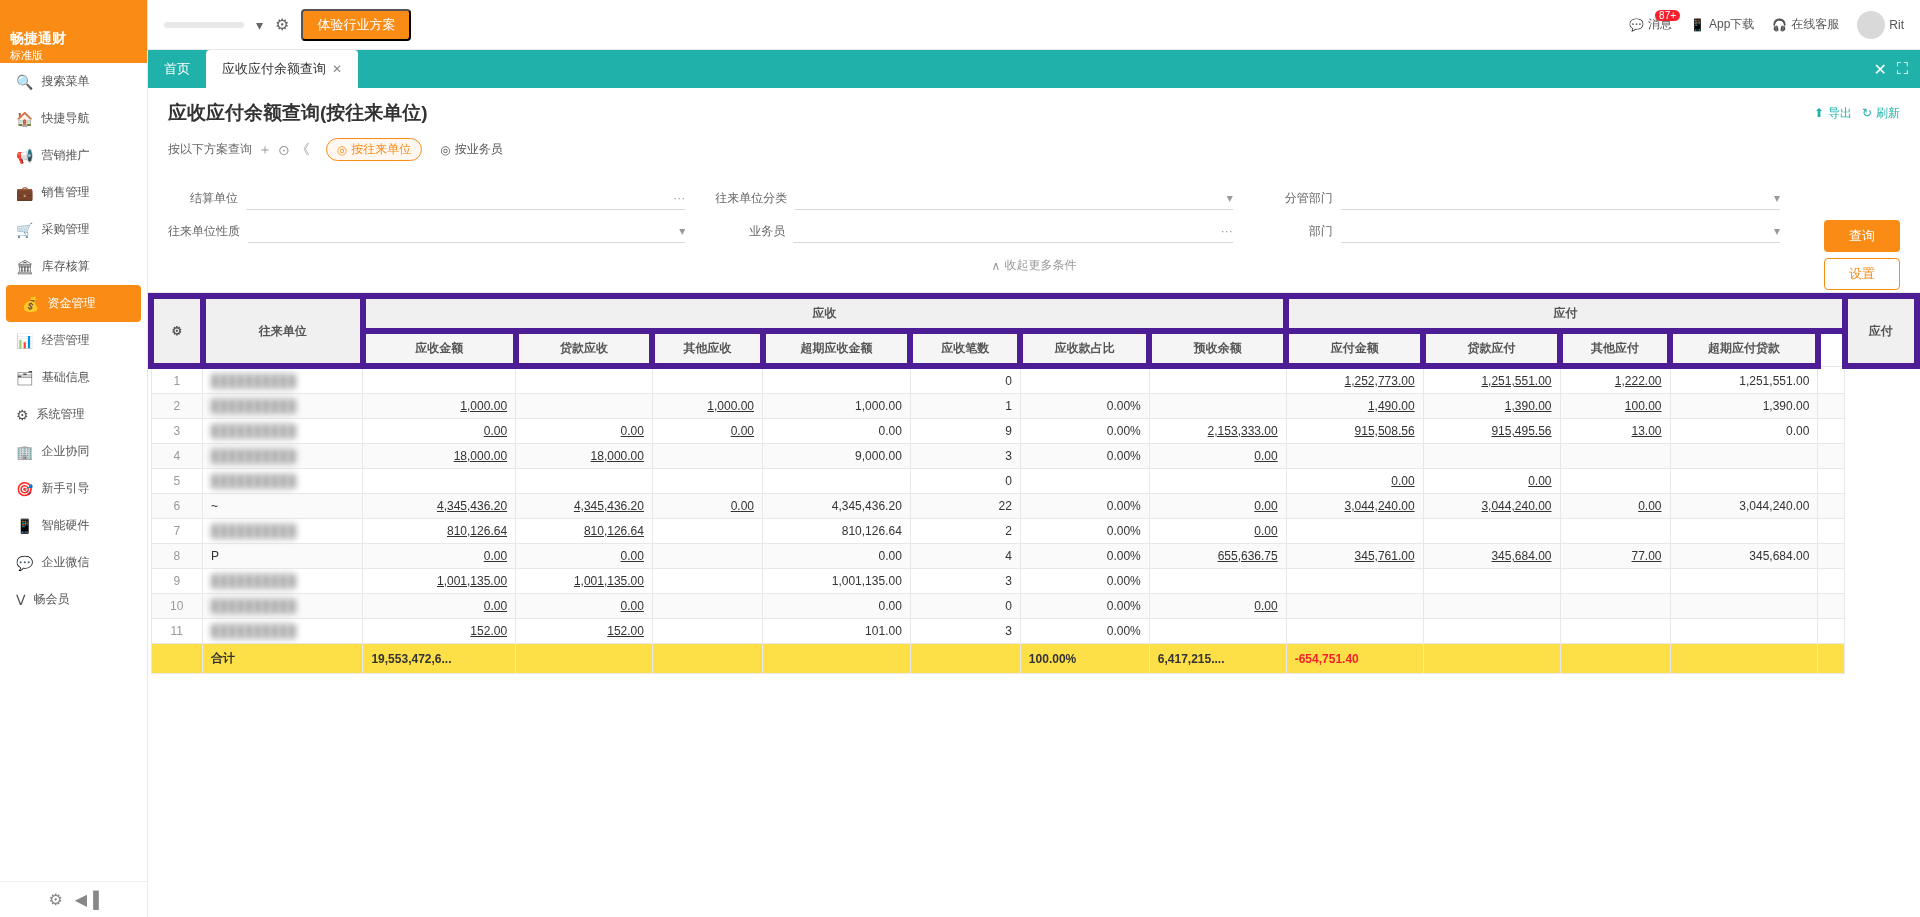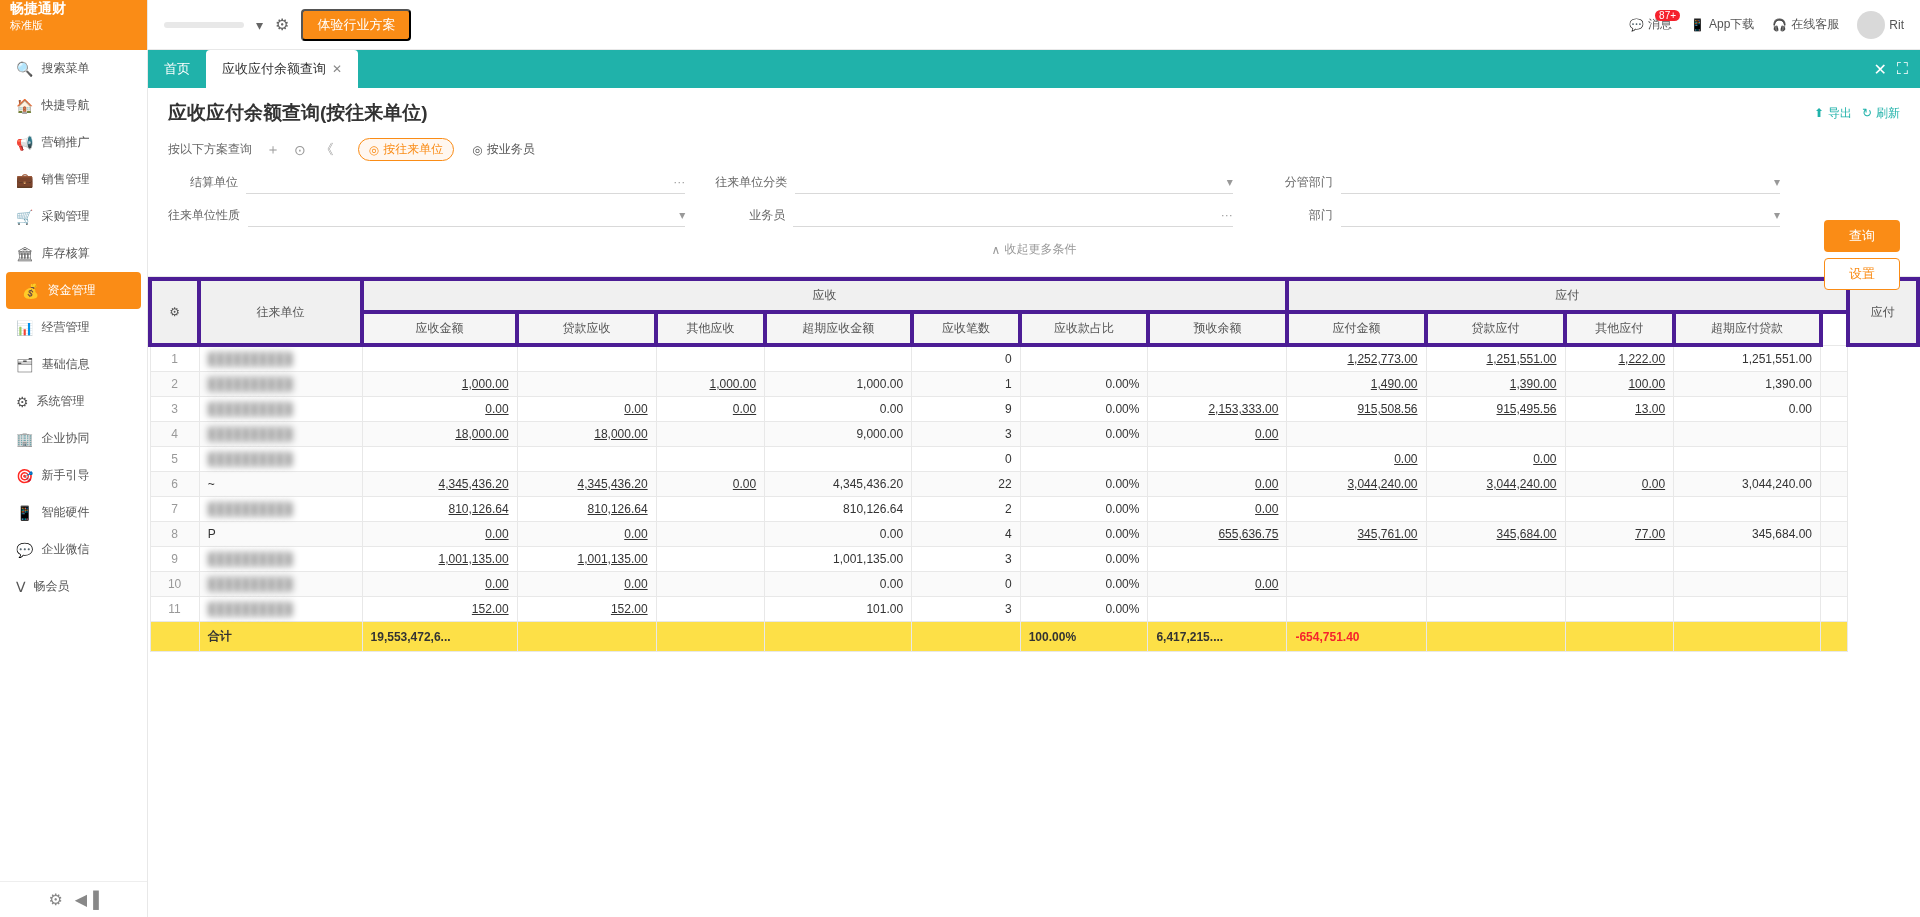--- a/index.html
+++ b/index.html
@@ -1,20 +1,20 @@
 <!DOCTYPE html>
 <html><head>
   <meta charset="utf-8">
   <style>
     * { box-sizing: border-box; margin: 0; padding: 0; }
     body { font-family: 'Microsoft YaHei', Arial, sans-serif; font-size: 12px; background: #f5f5f5; color: #333; display: flex; height: 917px; overflow: hidden; }
 
     
     .sidebar { width: 148px; background: #fff; display: flex; flex-direction: column; border-right: 1px solid #e8e8e8; flex-shrink: 0; }
-    .sidebar-logo { background: #fa8c16; height: 50px; display: flex; align-items: flex-start; padding: 0 10px; }
+    .sidebar-logo { background: #fa8c16; height: 63px; display: flex; align-items: flex-end; padding: 0 10px; }
     .sidebar-logo-text { color: #fff; font-size: 14px; font-weight: bold; }
     .sidebar-logo-sub { color: #fff; font-size: 11px; }
     .sidebar-item { display: flex; align-items: center; padding: 10px 16px; cursor: pointer; color: #555; gap: 8px; }
     .sidebar-item.active { background: #fa8c16; color: #fff; border-radius: 4px; margin: 0 6px; }
     .sidebar-item .icon { font-size: 14px; }
     .sidebar-bottom { margin-top: auto; border-top: 1px solid #eee; padding: 8px 0; display: flex; align-items: center; justify-content: center; gap: 12px; }
     .sidebar-bottom-btn { cursor: pointer; color: #888; font-size: 16px; }
 
     
     .main { flex: 1; display: flex; flex-direction: column; overflow: hidden; }
@@ -41,42 +41,42 @@
 
     
     .content { flex: 1; background: #f5f5f5; overflow: hidden; display: flex; flex-direction: column; }
     .page-header { background: #fff; padding: 12px 20px 0; display: flex; align-items: center; justify-content: space-between; }
     .page-title { font-size: 19px; font-weight: bold; color: #333; }
     .page-actions { display: flex; gap: 10px; }
     .page-action-btn { display: flex; align-items: center; gap: 4px; color: #20b2aa; cursor: pointer; font-size: 12px; }
 
     
     .filter-area { background: #fff; padding: 12px 20px; border-bottom: 1px solid #e8e8e8; }
-    .filter-bar { display: flex; align-items: center; gap: 14px; margin-bottom: 10px; }
+    .filter-bar { display: flex; align-items: center; gap: 6px; margin-bottom: 26px; }
     .filter-bar-label { color: #666; font-size: 12px; }
     .filter-bar-icon { cursor: pointer; color: #999; font-size: 14px; }
     .filter-schema { display: flex; align-items: center; gap: 8px; margin-left: 10px; }
     .schema-active { background: #fff7f0; border: 1px solid #fa8c16; color: #fa8c16; border-radius: 12px; padding: 2px 10px; font-size: 12px; cursor: pointer; display: flex; align-items: center; gap: 4px; }
     .schema-inactive { color: #555; padding: 2px 10px; font-size: 12px; cursor: pointer; display: flex; align-items: center; gap: 4px; }
     .filter-row { display: flex; align-items: center; gap: 8px; }
     .filter-label { color: #666; font-size: 12px; white-space: nowrap; min-width: 70px; text-align: right; }
     .filter-input { flex: 1; border: none; border-bottom: 1px solid #d9d9d9; padding: 4px 6px; font-size: 12px; outline: none; color: #333; background: transparent; }
     .filter-dots { color: #999; cursor: pointer; margin-left: 4px; }
     .filter-chevron { color: #999; margin-left: 4px; }
 
     .collapse-bar { display: flex; justify-content: center; padding: 6px 0; }
     .collapse-btn { color: #999; cursor: pointer; font-size: 12px; display: flex; align-items: center; gap: 4px; }
 
     .query-btn { background: #fa8c16; color: #fff; border: none; padding: 7px 24px; border-radius: 4px; font-size: 13px; cursor: pointer; }
     .set-btn { background: #fff; color: #fa8c16; border: 1px solid #fa8c16; padding: 6px 24px; border-radius: 4px; font-size: 13px; cursor: pointer; }
 
     
     .table-container { flex: 1; overflow: auto; background: #fff; margin: 0; }
     table { width: 100%; border-collapse: collapse; font-size: 12px; }
-    thead tr th { background: #f5f5f5; border: 4px solid #4c1d95; padding: 6px 8px; text-align: center; font-weight: normal; color: #555; white-space: nowrap; position: sticky; top: 0; z-index: 2; }
+    thead tr th { background: #f5f5f5; border: 6px solid #4c1d95; padding: 6px 8px; text-align: center; font-weight: bold; color: #555; white-space: nowrap; position: sticky; top: 0; z-index: 2; }
     thead tr.group-header th { background: #f0f0f0; }
     tbody tr td { border: 1px solid #e8e8e8; padding: 5px 8px; text-align: right; color: #333; white-space: nowrap; }
     tbody tr td:nth-child(2) { text-align: left; }
     tbody tr:nth-child(even) { background: #fafafa; }
     .underline-link { color: #333; text-decoration: underline; cursor: pointer; }
     .tfoot-row td { background: #fde047; font-weight: bold; border: 1px solid #e8e8e8; padding: 6px 8px; }
     .row-num { text-align: center !important; color: #999; }
     .blurred { color: transparent; text-shadow: 0 0 6px #aaa; user-select: none; }
 
     .content-inner { position: relative; flex: 1; display: flex; flex-direction: column; overflow: hidden; }

